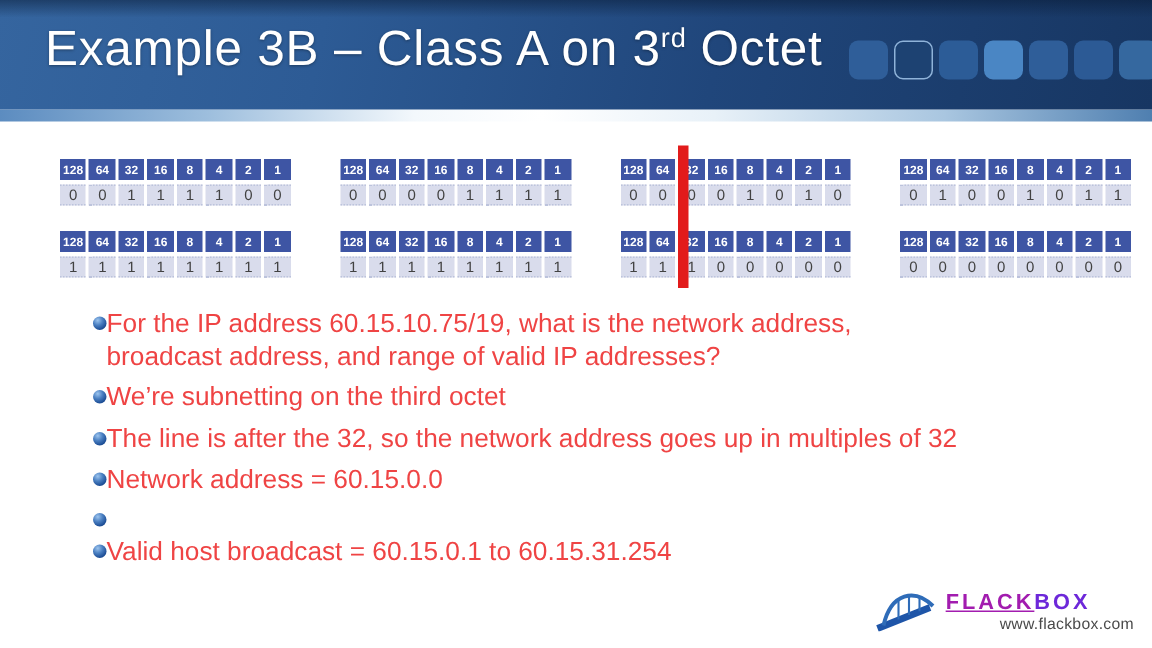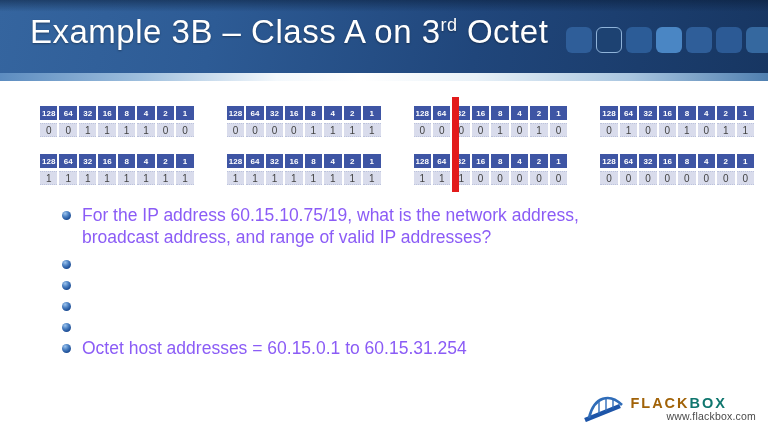--- a/index.html
+++ b/index.html
@@ -30,32 +30,32 @@
   .hdr-row, .val-row { display:flex; gap:2px; }
   .hdr-row { margin-bottom:3px; }
   .cell { flex:1; min-width:0; display:flex; align-items:center; justify-content:center; }
   .hdr-cell { background:#3e55a4; color:#ffffff; height:14px; font-size:8px; font-weight:bold; }
   .val-cell { background:#d9dcec; color:#424242; height:14px; font-size:10px;
     border-top:1px dotted #bcc3dc; border-bottom:1px dotted #bcc3dc; }
   .divider-line { position:absolute; left:452px; top:-9px; width:7px; height:95px; background:#e21b1b; }
 
   
   .bullets { margin-top:19px; padding-left:62px; list-style:none; }
-  .bullets li { display:flex; gap:11px; color:#8b5cf6; font-size:17.5px;
+  .bullets li { display:flex; gap:0; color:#ef4444; font-size:17.5px;
     line-height:1.27; margin-bottom:5px; }
   .sphere { width:9px; height:9px; border-radius:50%; flex:none; margin-top:7px;
     background:radial-gradient(circle at 35% 28%, #9cc4ee 0%, #4a7fc1 38%, #1d4e96 72%, #123a75 100%); }
   .bullets li:first-child .b-text { max-width:575px; }
 
   
   .logo { position:absolute; right:12px; bottom:6px; display:flex; align-items:center; gap:4px; }
   .logo-text { display:flex; flex-direction:column; line-height:1.05; }
   .brand { font-size:14.5px; font-weight:bold; letter-spacing:2px; white-space:nowrap; }
-  .brand .flack { color:#a16207; }
-  .brand .box { color:#0f766e; }
+  .brand .flack { color:#a21caf;text-decoration:underline; }
+  .brand .box { color:#6d28d9; }
   .url { font-size:10.5px; color:#4a4a4a; letter-spacing:0.2px;margin-left:36px; }
 </style>
 </head>
 <body>
 
 <div class="slide">
 
   <div class="banner">
     <div class="title">
       <span>Example 3B – Class A on 3</span><span class="sup">rd</span><span class="tail">Octet</span>
@@ -256,33 +256,36 @@
       </div>
     </div>
 
   <ul class="bullets" id="bullet-list">
       <li>
         <span class="sphere"></span>
         <span class="b-text">For the IP address 60.15.10.75/19, what is the network address, broadcast address, and range of valid IP addresses?</span>
       </li>
       <li>
         <span class="sphere"></span>
-      </li>
-      <li>
-        <span class="sphere"></span>
-      </li>
-      <li>
-        <span class="sphere"></span>
-      </li>
-      <li>
-        <span class="sphere"></span>
-      </li>
-      <li>
-        <span class="sphere"></span>
-        <span class="b-text">Octet host addresses = 60.15.0.1 to 60.15.31.254</span>
+        <span class="b-text">We’re subnetting on the third octet</span>
+      </li>
+      <li>
+        <span class="sphere"></span>
+        <span class="b-text">The line is after the 32, so the network address goes up in multiples of 32</span>
+      </li>
+      <li>
+        <span class="sphere"></span>
+        <span class="b-text">Network address = 60.15.0.0</span>
+      </li>
+      <li>
+        <span class="sphere"></span>
+      </li>
+      <li>
+        <span class="sphere"></span>
+        <span class="b-text">Valid host broadcast = 60.15.0.1 to 60.15.31.254</span>
       </li>
     </ul>
 
   <div class="logo">
     <span>
       <svg width="42" height="30" viewBox="0 0 42 30">
         <path d="M1 28 L36 14" stroke="#1e55a8" stroke-width="4.5" fill="none"></path>
         <path d="M5 26 C10 4, 26 1, 38 13" stroke="#2f6cb8" stroke-width="2.6" fill="none"></path>
         <path d="M15 8 L15 22" stroke="#2f6cb8" stroke-width="1.4"></path>
         <path d="M22 5.5 L22 19" stroke="#2f6cb8" stroke-width="1.4"></path>

